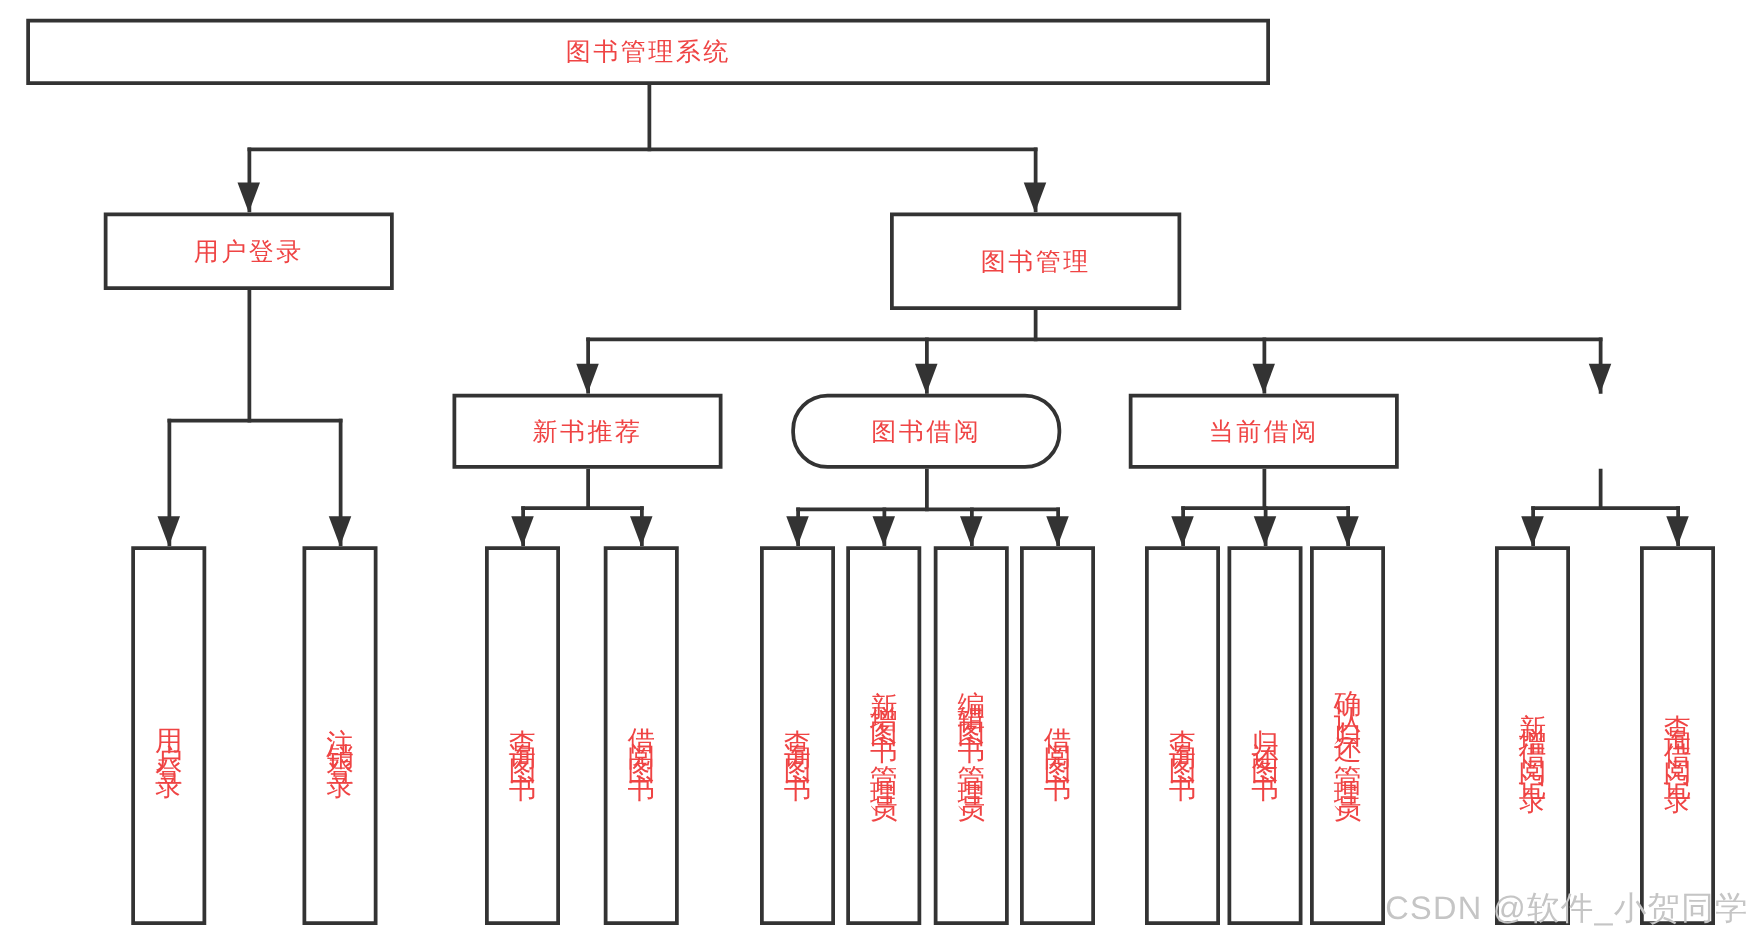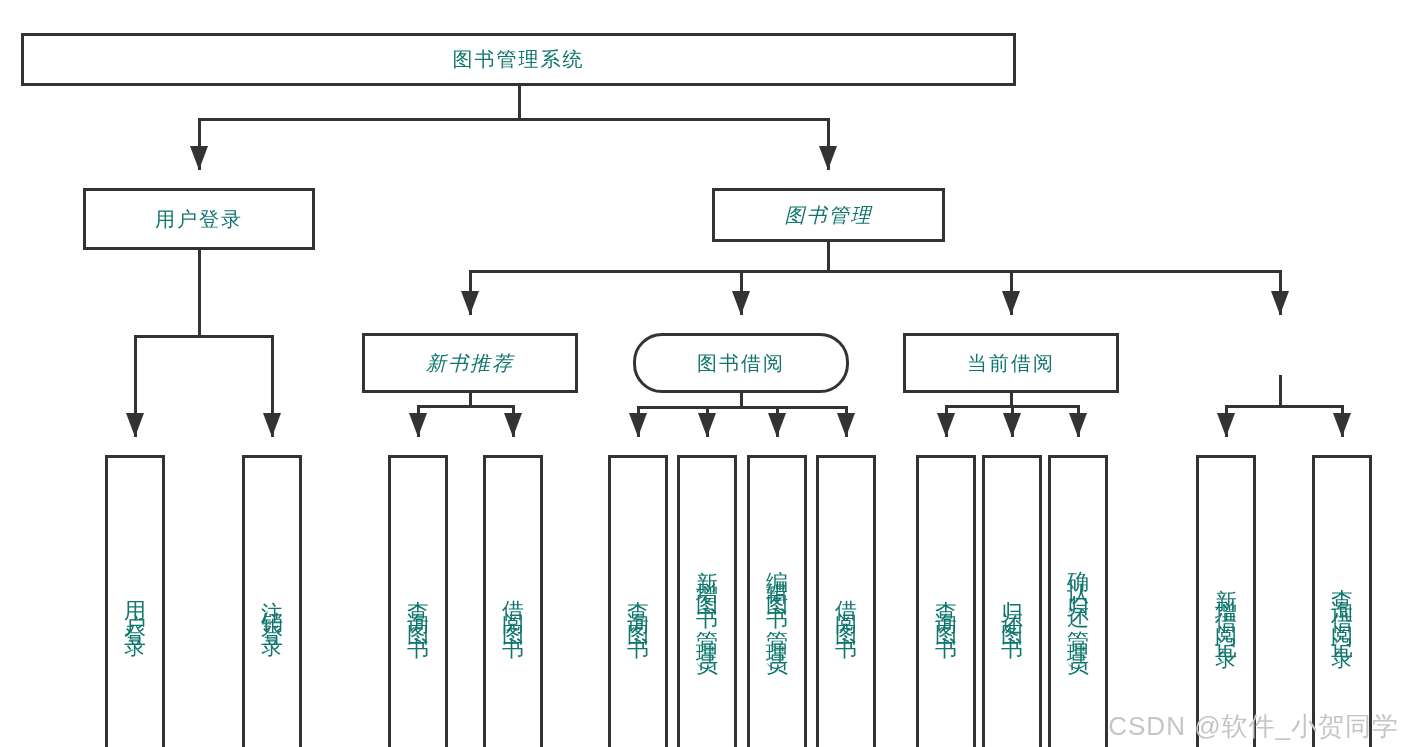--- a/index.html
+++ b/index.html
@@ -16,23 +16,22 @@
     font-family: "Liberation Sans", "DejaVu Sans", sans-serif;
   }
   .node {
     position: absolute;
     box-sizing: border-box;
     border: 3px solid #333333;
     background: #ffffff;
     display: flex;
     align-items: center;
     justify-content: center;
-    color: #0f766e;
+    color: #ef4444;
     z-index: 2;
-    margin-top: 18px;
   }
   .node.h span {
     font-size: 20px;
     letter-spacing: 2px;
     white-space: nowrap;
   }
   .node.v span {
     writing-mode: vertical-rl;
     font-size: 22px;
     letter-spacing: 12px;
@@ -67,24 +66,24 @@
 <body>
 
 <div class="canvas">
   <span class="watermark">CSDN @软件_小贺同学</span>
 <div class="node h" style="left: 21px; top: 15px; width: 995px; height: 53px;">
       <span>图书管理系统</span>
     </div>
     <div class="node h" style="left: 83px; top: 170px; width: 232px; height: 62px;">
       <span>用户登录</span>
     </div>
-    <div class="node h" style="left: 712px; top: 170px; width: 233px; height: 54px; font-style: italic;">
+    <div class="node h" style="left: 712px; top: 170px; width: 233px; height: 78px;">
       <span>图书管理</span>
     </div>
-    <div class="node h" style="left: 362px; top: 315px; width: 216px; height: 60px; font-style: italic;">
+    <div class="node h" style="left: 362px; top: 315px; width: 216px; height: 60px;">
       <span>新书推荐</span>
     </div>
     <div class="node h" style="left: 633px; top: 315px; width: 216px; height: 60px; border-radius: 29px;">
       <span>图书借阅</span>
     </div>
     <div class="node h" style="left: 903px; top: 315px; width: 216px; height: 60px;">
       <span>当前借阅</span>
     </div>
     <div class="node v" style="left: 105px; top: 437px; width: 60px; height: 303px;">
       <span>用户登录</span>

